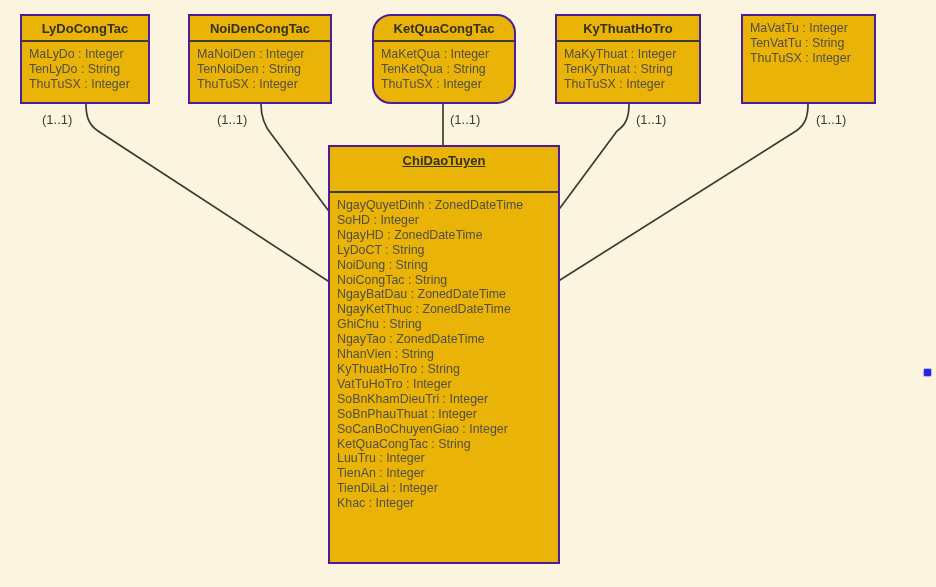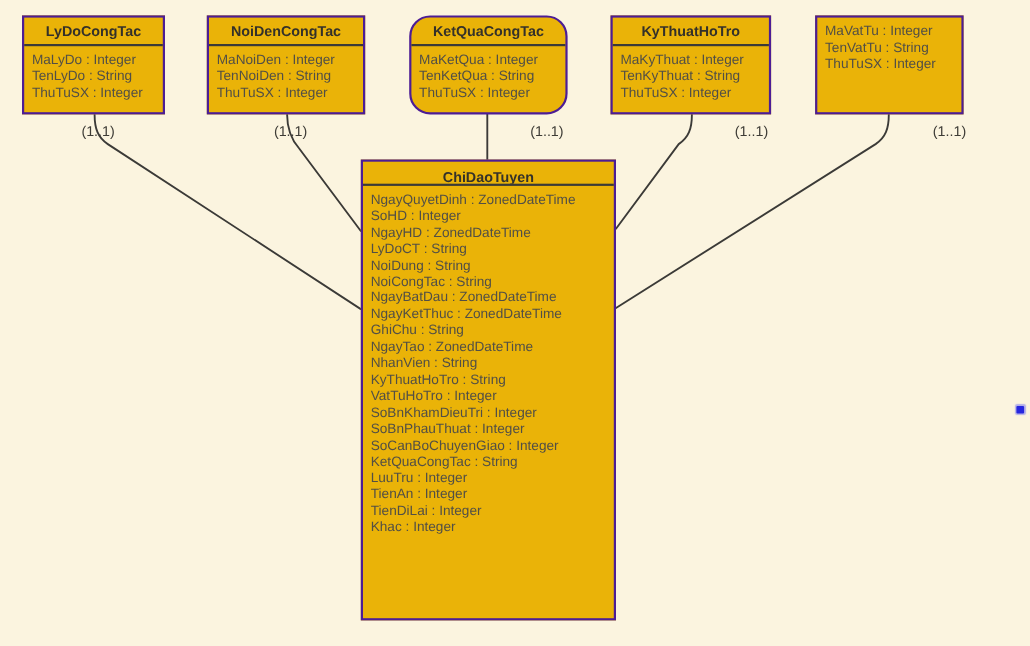--- a/index.html
+++ b/index.html
@@ -41,41 +41,41 @@
     border-bottom: 2px solid #3B3A37;
     text-align: center;
     font-weight: bold;
     font-size: 13px;
     line-height: 25px;
     color: #34312A;
     white-space: nowrap;
     overflow: hidden;
   }
   .ebox.central .ehead {
-    height: 22px;
+    height: 46px;
     line-height: 28px;
+    text-decoration: underline;
   }
   .ebody {
     padding: 5px 7px 4px 7px;
   }
   .attr {
     font-size: 12.4px;
     line-height: 15.2px;
     color: #524F46;
     white-space: nowrap;
   }
   .ebox.central .attr {
     line-height: 14.9px;
   }
   .card {
     position: absolute;
     font-size: 13px;
     color: #3E3C36;
     white-space: nowrap;
-    margin-left: 32px;
   }
   .blue-dot {
     position: absolute;
     left: 924px;
     top: 369px;
     width: 7px;
     height: 7px;
     background: #2626DF;
     border-radius: 1px;
     box-shadow: 0 0 1px 1px rgba(90, 90, 245, 0.45);

